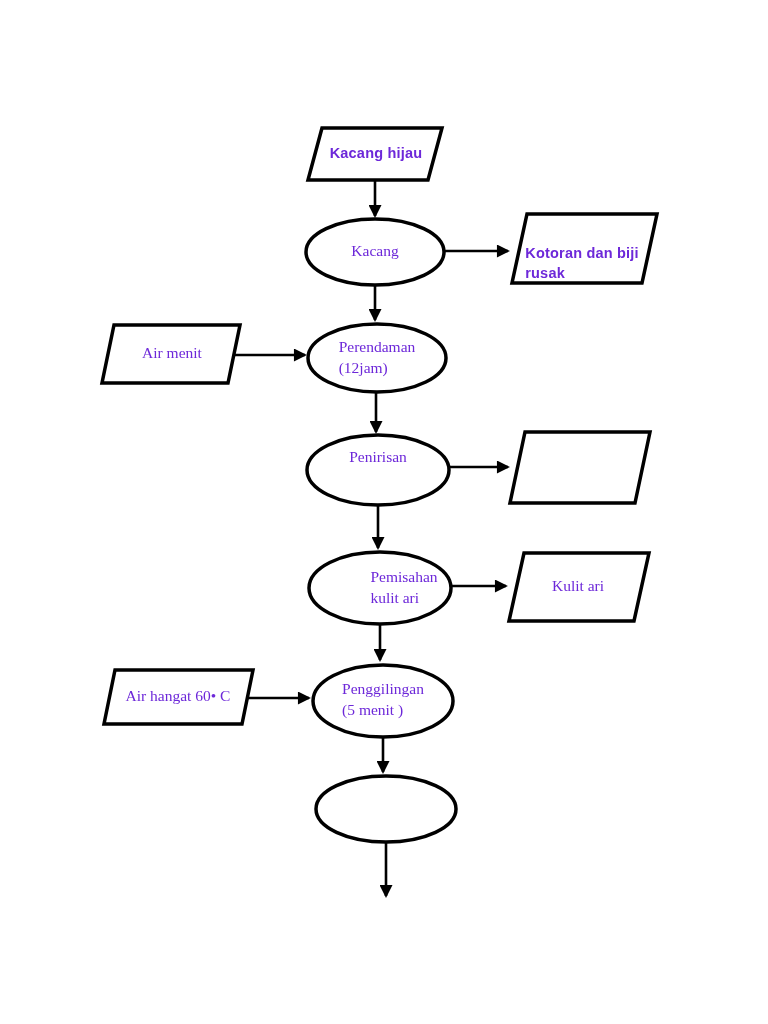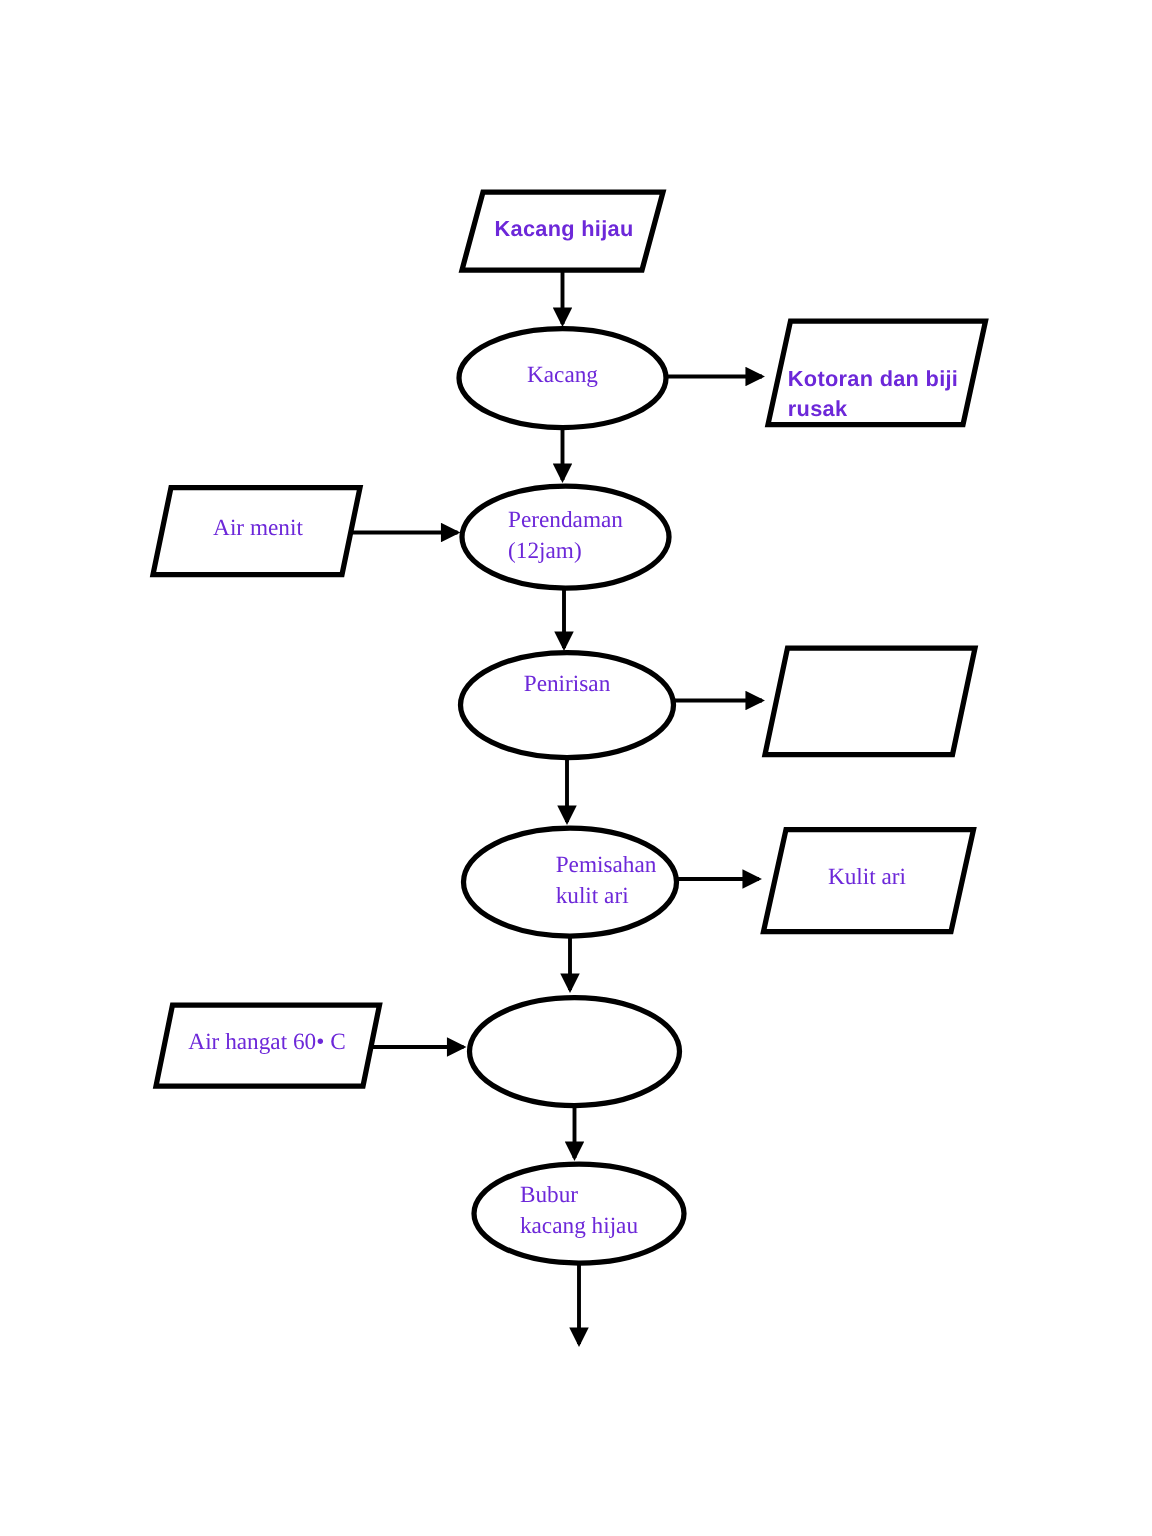--- a/index.html
+++ b/index.html
@@ -106,16 +106,16 @@
   <div class="label bold-sans" style="left:582px; top:248px;margin-top:16px;">Kotoran dan biji
 rusak</div>
   <div class="label" style="left:172px; top:353px;">Air menit</div>
   <div class="label" style="left:377px; top:358px;">Perendaman
 (12jam)</div>
   <div class="label" style="left:378px; top:457px;">Penirisan</div>
   <div class="label" style="left:380px; top:588px;margin-left:24px;">Pemisahan
 kulit ari</div>
   <div class="label" style="left:578px; top:586px;">Kulit ari</div>
   <div class="label" style="left:178px; top:696px;">Air hangat 60• C</div>
-  <div class="label" style="left:386px; top:808px;">Bubur
-kacang hijau</div>
+  <div class="label" style="left:383px; top:700px;">Penggilingan
+(5 menit )</div>
 
 </div>
 
 </body></html>

